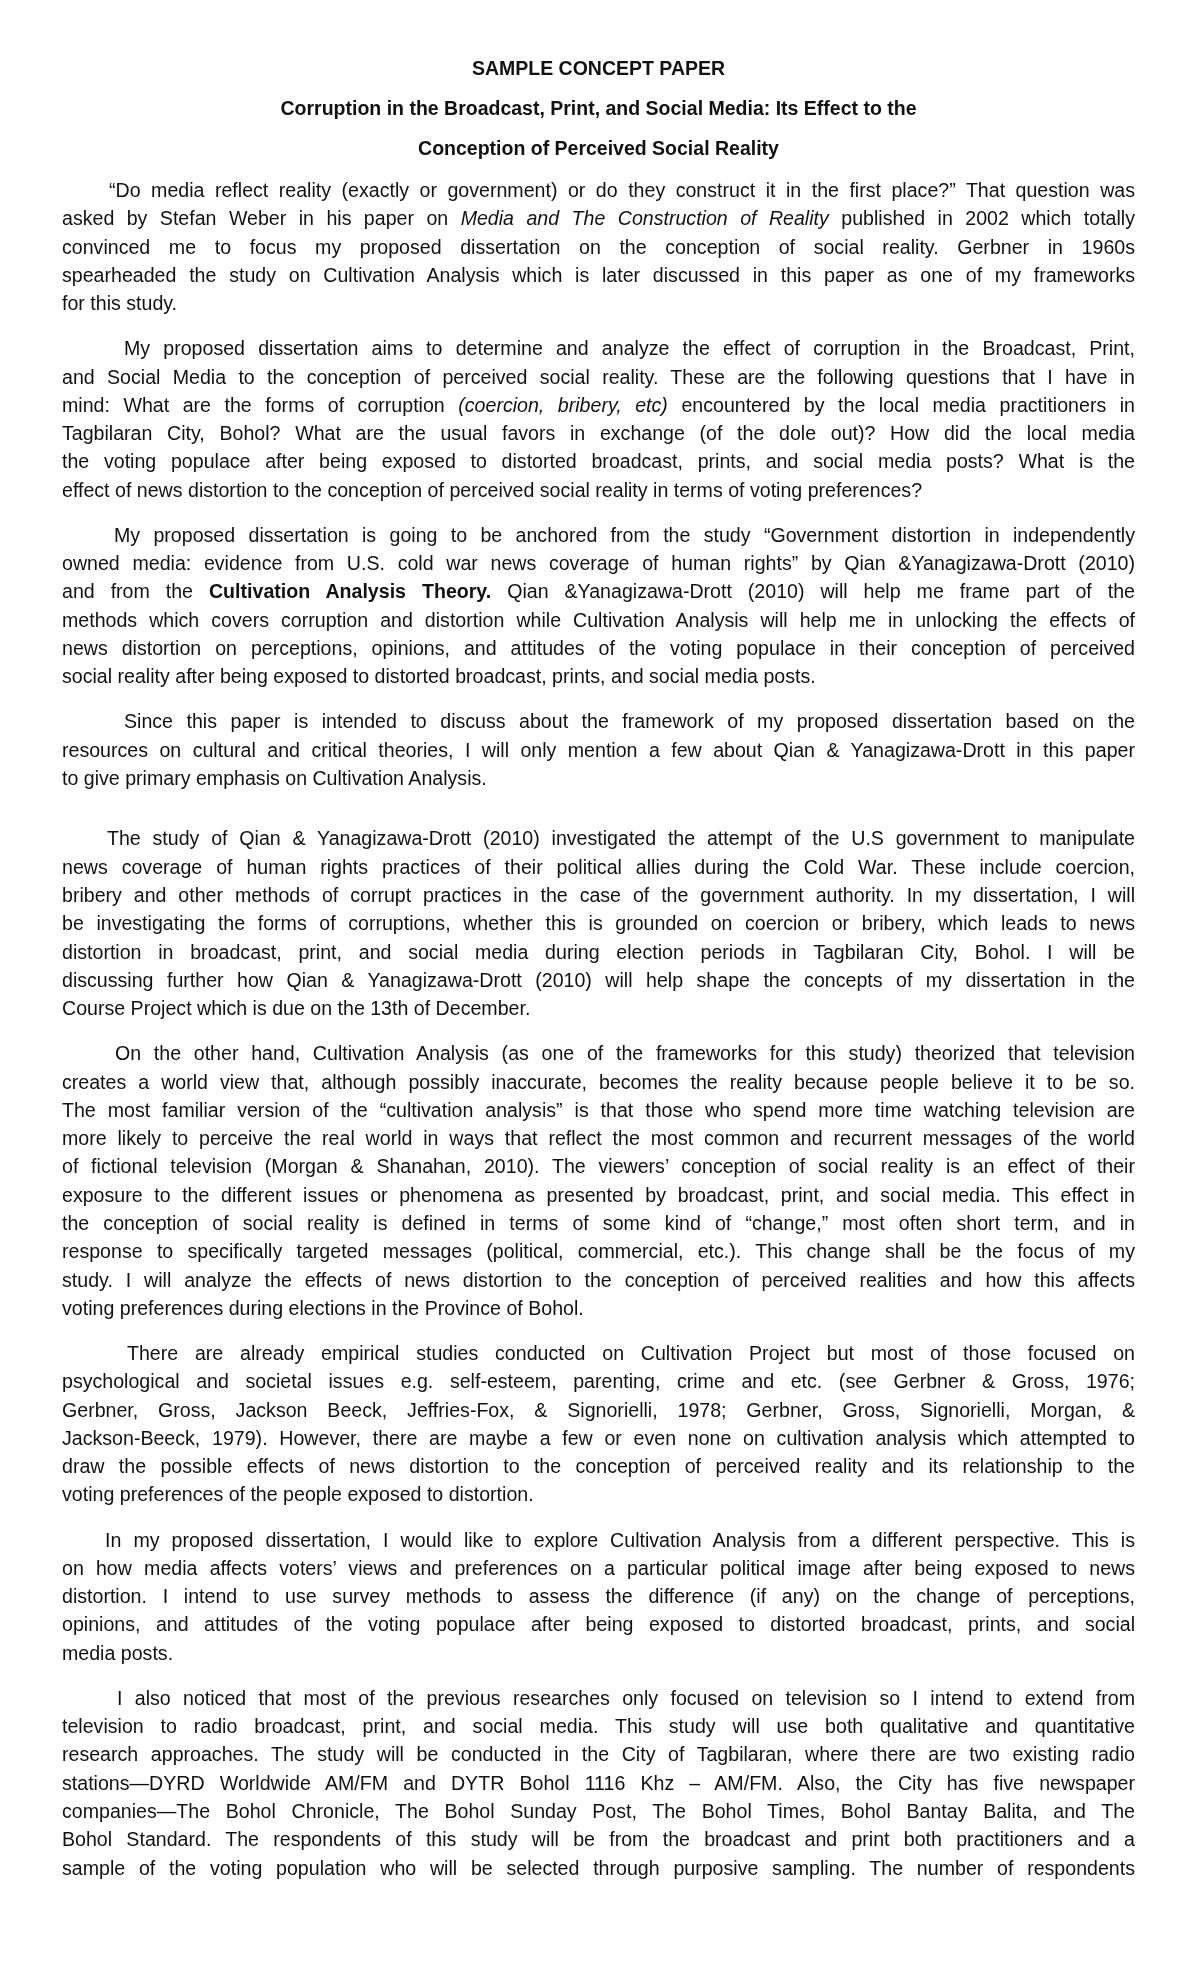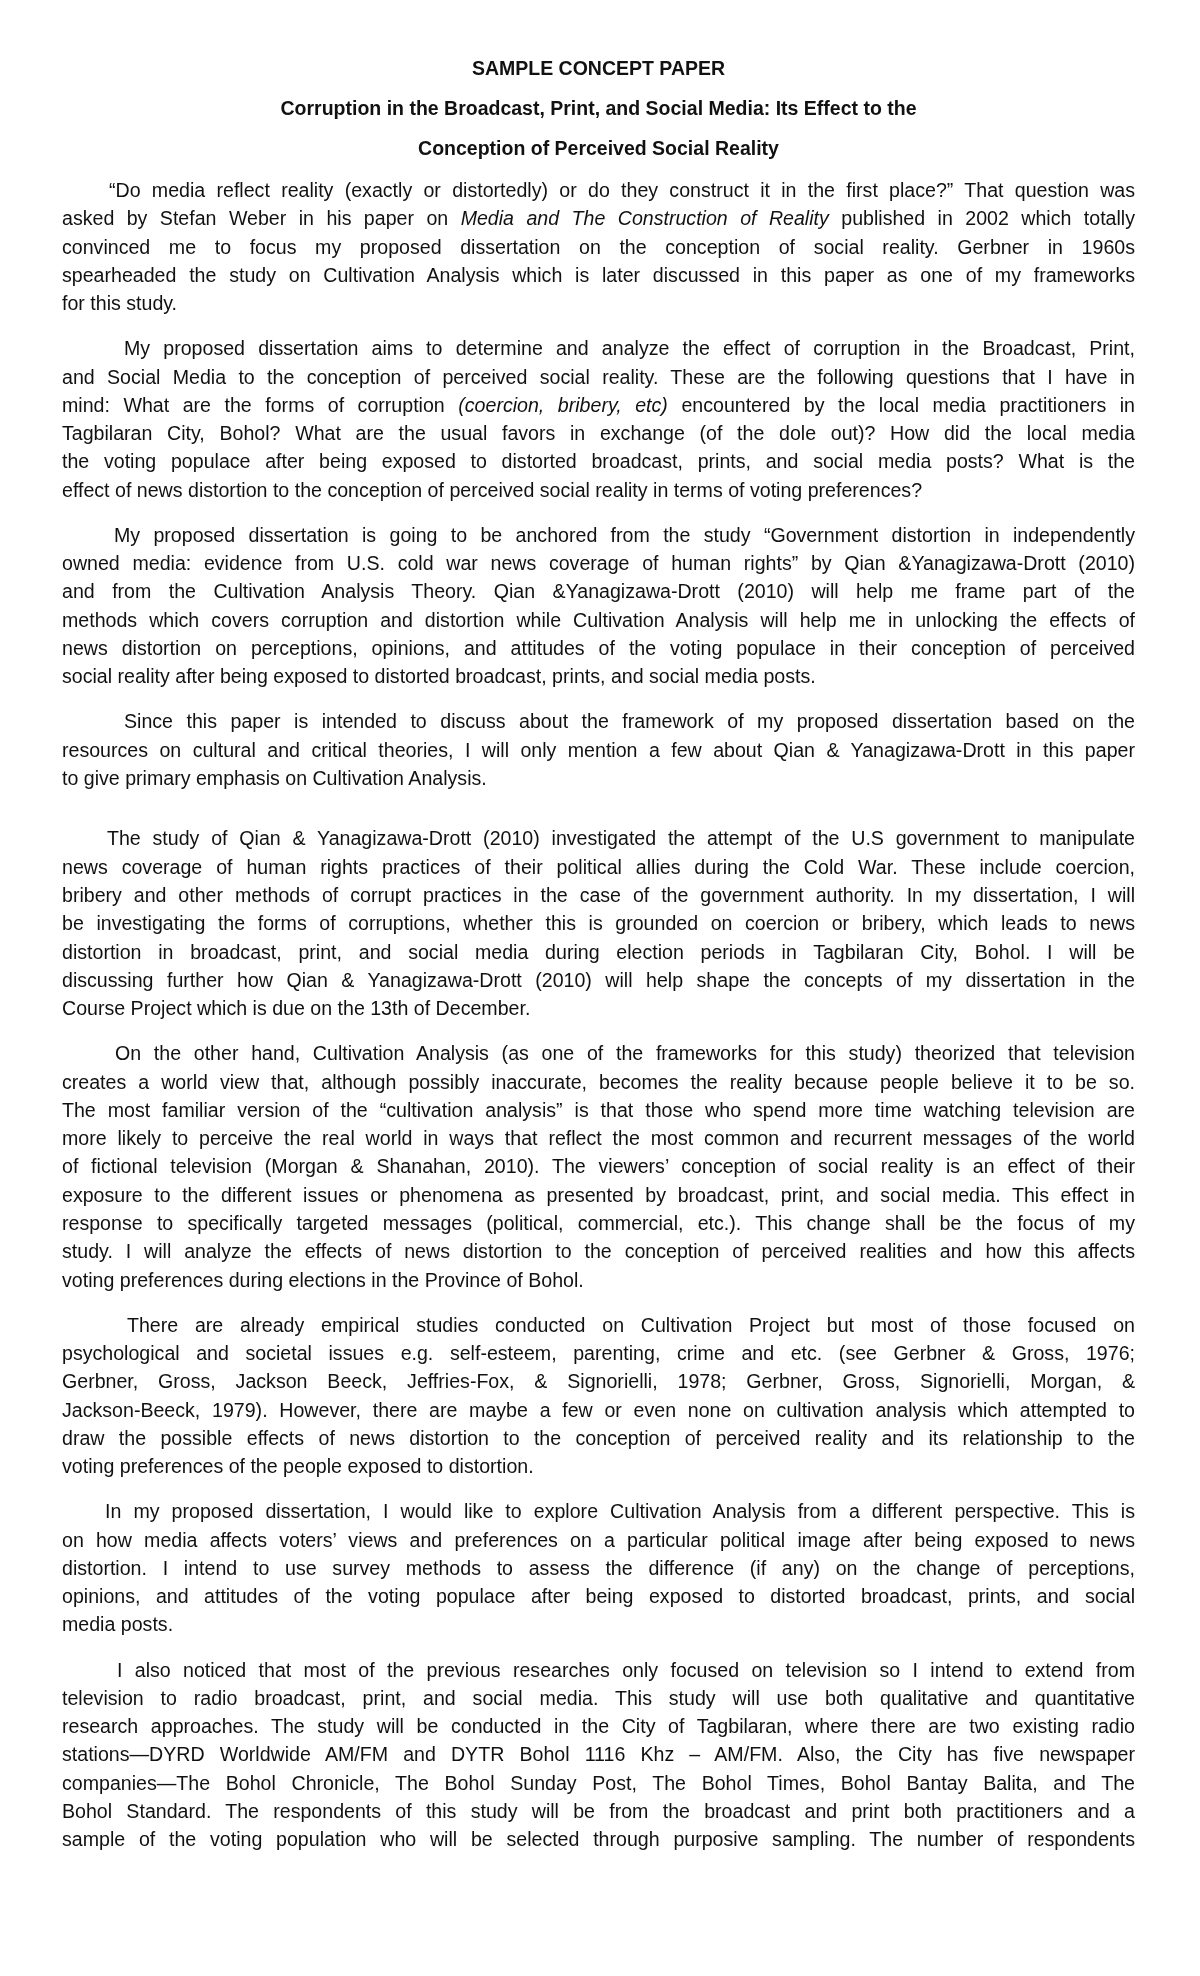--- a/index.html
+++ b/index.html
@@ -8,34 +8,34 @@
   .page { position: absolute; left: 62px; top: 48px; width: 1073px; }
   .title-block { text-align: center; font-weight: bold; font-size: 19.5px; }
   .title-line { height: 40px; line-height: 40px; }
   .body { margin-top: 8px; font-size: 19.6px; }
   .para { margin: 0 0 16.8px 0; }
   .line { display: block; height: 28.3px; line-height: 28.3px; text-align: justify;
           text-align-last: justify; white-space: nowrap; overflow: visible; }
   .line.last { text-align-last: left; }
   .line.cut { text-align-last: justify; }
   .seg-i { font-style: italic; }
-  .seg-b { font-weight: normal; }
+  .seg-b { font-weight: bold; }
 </style>
 </head>
 <body>
 
 <div class="page">
   <div class="title-block">
     <div class="title-line">SAMPLE CONCEPT PAPER</div>
     <div class="title-line">Corruption in the Broadcast, Print, and Social Media: Its Effect to the</div>
     <div class="title-line">Conception of Perceived Social Reality</div>
   </div>
   <div class="body" id="body">
       <div class="para">
-        <span class="line" style="padding-left: 47px;"><span>“Do media reflect reality (exactly or distortedly) or do they construct it in the first place?” That question was</span></span>
+        <span class="line" style="padding-left: 47px;"><span>“Do media reflect reality (exactly or government) or do they construct it in the first place?” That question was</span></span>
         <span class="line"><span>asked by Stefan Weber in his paper on </span><span class="seg-i">Media and The Construction of Reality</span><span> published in 2002 which totally</span></span>
         <span class="line"><span>convinced me to focus my proposed dissertation on the conception of social reality. Gerbner in 1960s</span></span>
         <span class="line"><span>spearheaded the study on Cultivation Analysis which is later discussed in this paper as one of my frameworks</span></span>
         <span class="line last"><span>for this study.</span></span>
       </div>
       <div class="para">
         <span class="line" style="padding-left: 62px;"><span>My proposed dissertation aims to determine and analyze the effect of corruption in the Broadcast, Print,</span></span>
         <span class="line"><span>and Social Media to the conception of perceived social reality. These are the following questions that I have in</span></span>
         <span class="line"><span>mind: What are the forms of corruption </span><span class="seg-i">(coercion, bribery, etc)</span><span> encountered by the local media practitioners in</span></span>
         <span class="line"><span>Tagbilaran City, Bohol? What are the usual favors in exchange (of the dole out)? How did the local media</span></span>
@@ -64,20 +64,21 @@
         <span class="line"><span>discussing further how Qian &amp; Yanagizawa-Drott (2010) will help shape the concepts of my dissertation in the</span></span>
         <span class="line last"><span>Course Project which is due on the 13th of December.</span></span>
       </div>
       <div class="para">
         <span class="line" style="padding-left: 53px;"><span>On the other hand, Cultivation Analysis (as one of the frameworks for this study) theorized that television</span></span>
         <span class="line"><span>creates   a world view that, although possibly inaccurate, becomes the reality because people believe it to be so.</span></span>
         <span class="line"><span>The most familiar version of the “cultivation analysis” is that those who spend more time watching television are</span></span>
         <span class="line"><span>more likely to perceive the real world in ways that reflect the most common and recurrent messages of the world</span></span>
         <span class="line"><span>of fictional television (Morgan &amp; Shanahan, 2010). The viewers’ conception of social reality is an effect of their</span></span>
         <span class="line"><span>exposure to the different issues or phenomena as presented by broadcast, print, and social media. This effect in</span></span>
+        <span class="line"><span>the conception of social reality is defined in terms of some kind of “change,” most often short term, and in</span></span>
         <span class="line"><span>response to specifically targeted messages (political, commercial, etc.). This change shall be the focus of my</span></span>
         <span class="line"><span>study. I will analyze the effects of news distortion to the conception of perceived realities and how this affects</span></span>
         <span class="line last"><span>voting preferences during elections in the Province of Bohol.</span></span>
       </div>
       <div class="para">
         <span class="line" style="padding-left: 65px;"><span>There are already empirical studies conducted on Cultivation Project but most of those focused on</span></span>
         <span class="line"><span>psychological and societal issues e.g. self-esteem, parenting, crime and etc. (see Gerbner &amp; Gross, 1976;</span></span>
         <span class="line"><span>Gerbner, Gross, Jackson Beeck, Jeffries-Fox, &amp; Signorielli, 1978; Gerbner, Gross, Signorielli, Morgan, &amp;</span></span>
         <span class="line"><span>Jackson-Beeck, 1979). However, there are maybe a few or even none on cultivation analysis which attempted to</span></span>
         <span class="line"><span>draw the possible effects of news distortion to the conception of perceived reality and its relationship to the</span></span>

